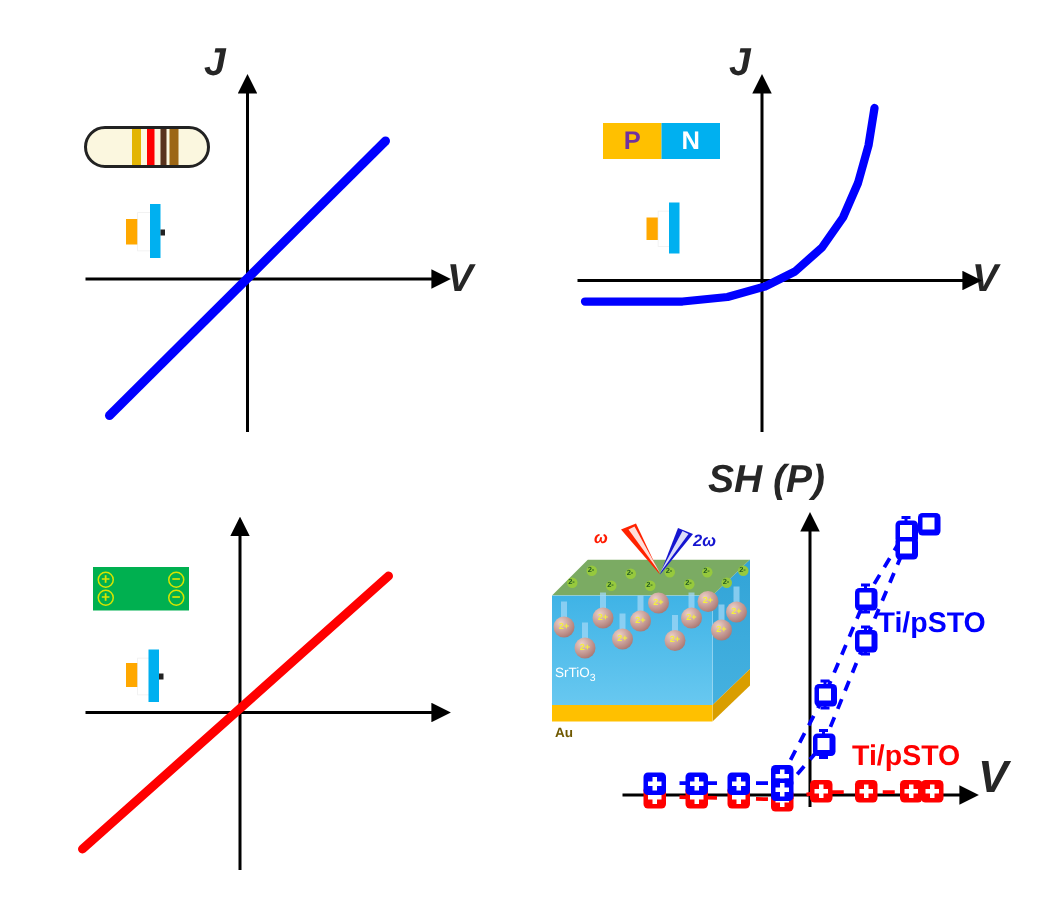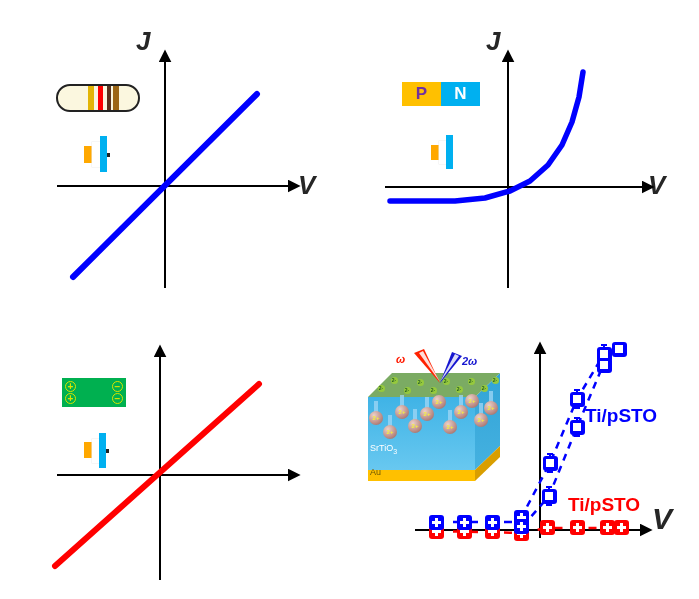--- a/index.html
+++ b/index.html
@@ -94,20 +94,21 @@
     <div class="chg" style="left:3px;top:15px;">+</div>
     <div class="chg" style="left:50px;top:3px;">−</div>
     <div class="chg" style="left:50px;top:15px;">−</div>
   </div>
 
   <div class="ico-or" style="left:84px;top:442px;width:8px;height:16px;"></div>
   <div class="ico-wh" style="left:92px;top:439px;width:8px;height:24px;"></div>
   <div class="ico-bl" style="left:99px;top:433px;width:7px;height:35px;"></div>
   <div class="ico-tk" style="left:106px;top:449px;width:3px;height:4px;"></div>
 
+  <div class="axlbl" style="left:472px;top:306px;">SH (P)</div>
   <div class="axlbl" style="left:652px;top:504px;font-size:30px;">V</div>
 
   <div id="inset">
     <div id="in-front"></div>
     <div id="in-right"></div>
     <div id="in-aufront"></div>
     <div id="in-auright"></div>
     <div id="in-top"></div>
     <div id="in-deco" style="position:absolute;left:0;top:0;width:142px;height:150px;">
         <div class="stem" style="left: 14px; top: 61px; height: 12px;"></div>
@@ -138,21 +139,21 @@
         <div class="ion" style="left: 82.5px; top: 37.5px;">2-</div>
         <div class="ion" style="left: 95.5px; top: 45.5px;">2-</div>
         <div class="ion" style="left: 107.5px; top: 37.5px;">2-</div>
         <div class="ion" style="left: 120.5px; top: 44.5px;">2-</div>
         <div class="ion" style="left: 131.5px; top: 36.5px;">2-</div>
       </div>
     <div class="inlbl" style="left:1px;top:45px;color:#fff;font-size:8px;">Ti</div>
     <div class="inlbl" style="left:10px;top:104px;color:#fff;font-size:9px;">
       <span>SrTiO</span><sub style="font-size:7px;">3</sub>
     </div>
-    <div class="inlbl" style="left:10px;top:128px;color:#6F5800;font-size:9px;font-weight:normal;">Au</div>
+    <div class="inlbl" style="left:10px;top:144px;color:#6F5800;font-size:9px;font-weight:bold;">Au</div>
     <div class="inlbl" style="left:36px;top:14px;color:#FF1a00;font-size:11px;font-weight:bold;font-style:italic;">ω</div>
     <div class="inlbl" style="left:102px;top:16px;color:#1515D0;font-size:11px;font-weight:bold;font-style:italic;">2ω</div>
   </div>
 
   <svg id="svg-overlay" width="699" height="599">
     <defs>
       <marker id="arr" viewBox="0 0 10 10" refX="8" refY="5" markerWidth="6.5" markerHeight="6.5" orient="auto">
         <path d="M0,0 L10,5 L0,10 z" fill="#000"></path>
       </marker>
     </defs>

